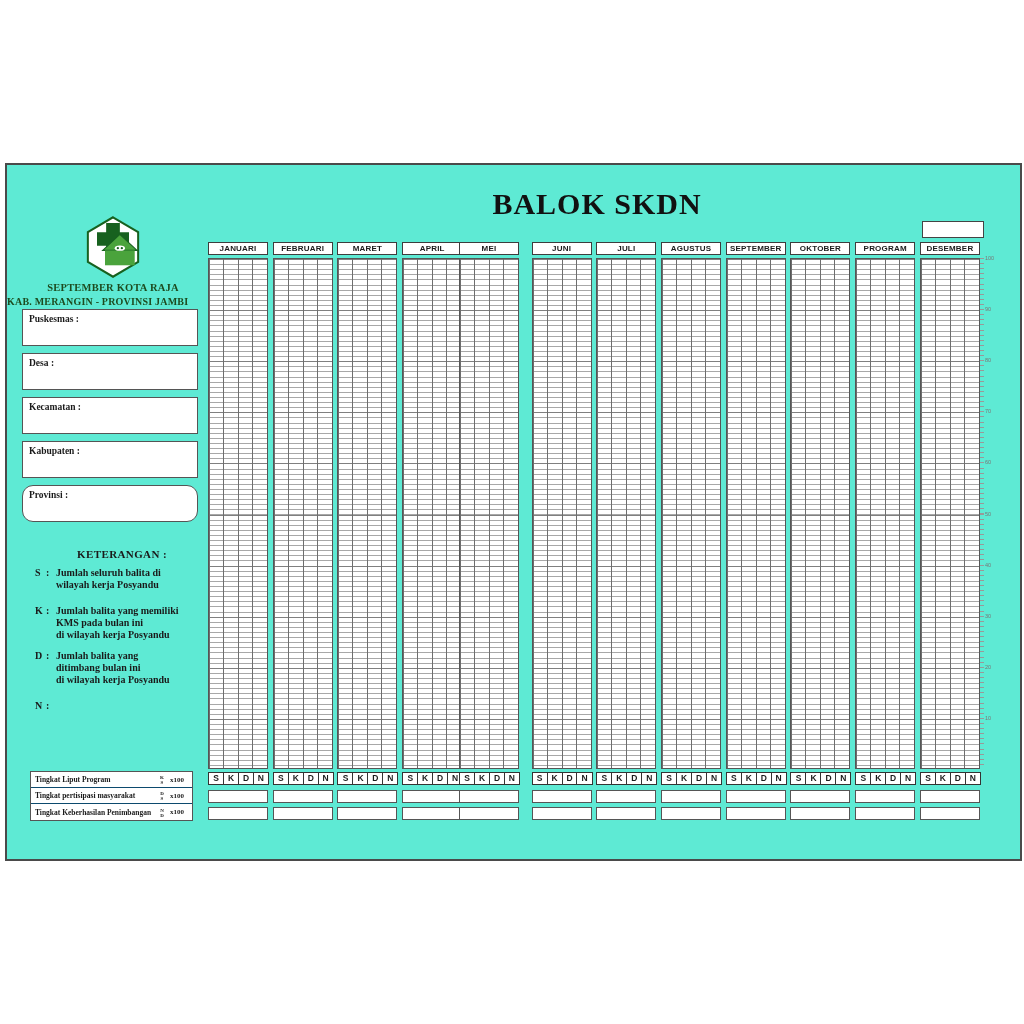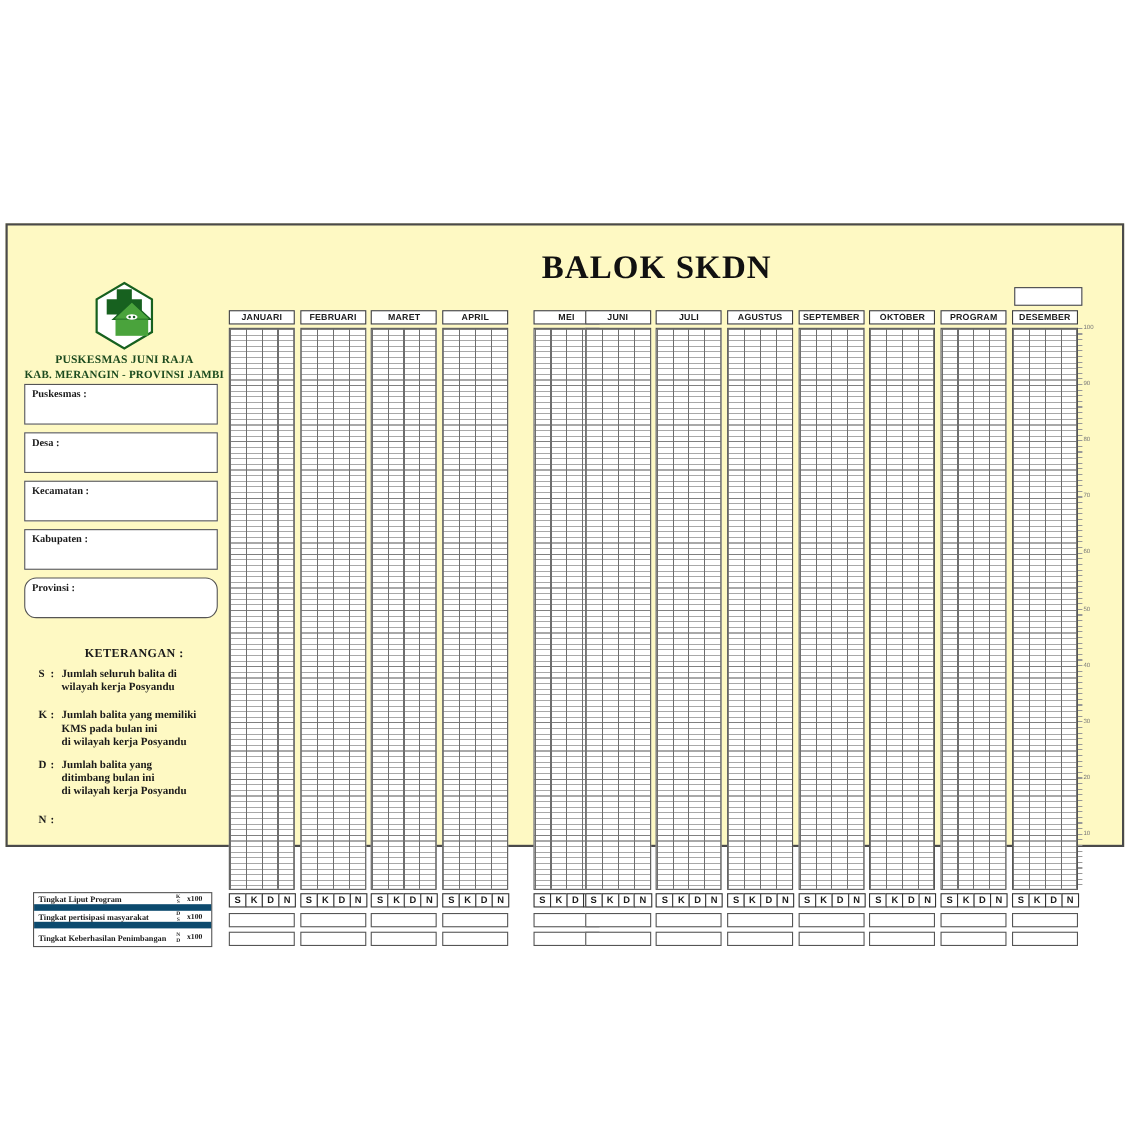--- a/index.html
+++ b/index.html
@@ -1,41 +1,41 @@
 <!DOCTYPE html>
 <html><head>
 <meta charset="utf-8">
 <style>
   html,body{margin:0;padding:0;background:#fff;width:1024px;height:1024px;overflow:hidden;}
   *{box-sizing:border-box;}
-  #sheet{position:absolute;left:5px;top:163px;width:1017px;height:567px;background:#fef9c3;
-         border:2px solid #4a4a4a;font-family:"Liberation Sans",sans-serif;color:#1a1a1a;margin-top:40px;}
+  #sheet{position:absolute;left:5px;top:163px;width:1017px;height:698px;background:#5eead4;
+         border:2px solid #4a4a4a;font-family:"Liberation Sans",sans-serif;color:#1a1a1a;}
   .title{position:absolute;left:200px;top:22px;width:780px;text-align:center;
          font:bold 30px "Liberation Serif",serif;letter-spacing:1px;color:#111;}
   .subtitle{position:absolute;left:200px;top:56px;width:780px;text-align:center;
          font:bold 11.5px "Liberation Sans",sans-serif;}
   .tahun-label{position:absolute;left:790px;top:77px;width:118px;text-align:right;
          font:bold 10px "Liberation Sans",sans-serif;letter-spacing:0.5px;}
   .tahun-box{position:absolute;left:915px;top:56px;width:62px;height:17px;border:1.5px solid #444;background:#fff;}
   .logo{position:absolute;left:77px;top:50px;width:58px;height:64px;}
   .org-name{position:absolute;left:0;top:117px;width:212px;text-align:center;
          font:bold 10.5px "Liberation Serif",serif;color:#1d4b1f;letter-spacing:0.2px;}
-  .org-region{position:absolute;left:0;top:131px;width:212px;text-align:center;
+  .org-region{position:absolute;left:0;top:131px;width:212px;text-align:left;
          font:bold 10px "Liberation Serif",serif;color:#1d4b1f;letter-spacing:0.2px;}
   .form-box{position:absolute;left:15px;width:176px;height:37px;border:1.5px solid #555;background:#fff;}
   .form-label{padding:4px 0 0 6px;font:bold 9.5px "Liberation Serif",serif;}
   .ket-heading{position:absolute;left:30px;top:383px;width:170px;text-align:center;
          font:bold 11px "Liberation Serif",serif;letter-spacing:0.4px;}
   .ket-item{position:absolute;left:28px;width:180px;display:flex;
          font:bold 10px "Liberation Serif",serif;line-height:12px;}
   .ket-key{width:11px;}
   .ket-sep{width:10px;text-align:left;}
   .ket-text{flex:1;white-space:pre-line;}
   .ratio-table{position:absolute;left:23px;top:606px;width:163px;border:1.5px solid #555;background:#fff;}
-  .ratio-row{height:16px;border-bottom:6px solid #0c4a6e;display:flex;align-items:center;}
+  .ratio-row{height:16px;border-bottom:1px solid #0c4a6e;display:flex;align-items:center;}
   .ratio-row:last-child{border-bottom:none;}
   .ratio-label{flex:1;padding-left:4px;font:bold 7.5px "Liberation Serif",serif;}
   .ratio-frac{width:12px;text-align:center;font:bold 5px "Liberation Serif",serif;line-height:5px;padding-top:1px;}
   .frac-num,.frac-den{display:block;}
   .ratio-mult{width:24px;font:bold 7px "Liberation Serif",serif;padding-left:2px;}
   .month-col{position:absolute;top:77px;width:60px;height:584px;}
   .month-header{position:absolute;top:0;left:0;width:60px;height:13px;border:1.2px solid #3d3d3d;
          text-align:center;font:bold 8px "Liberation Sans",sans-serif;line-height:11px;
          letter-spacing:0.2px;background:#fff;}
   .month-grid{position:absolute;top:16px;left:0;width:60px;height:511px;border:1.2px solid #555;background:#fff;
@@ -66,21 +66,21 @@
   <svg class="logo" viewBox="0 0 100 112">
     <polygon points="50,4 94,30 94,82 50,108 6,82 6,30" fill="#ffffff" stroke="#17611f" stroke-width="3.5"></polygon>
     <path d="M38 14 h24 v16 h16 v24 h-16 v16 h-24 v-16 h-16 v-24 h16 z" fill="#17611f"></path>
     <polygon points="62,34 92,62 32,62" fill="#4aa33c" stroke="#17611f" stroke-width="2"></polygon>
     <rect x="36" y="62" width="52" height="26" fill="#4aa33c"></rect>
     <ellipse cx="62" cy="58" rx="9" ry="4.5" fill="#ffffff"></ellipse>
     <circle cx="58.5" cy="58" r="2" fill="#17611f"></circle>
     <circle cx="65.5" cy="58" r="2" fill="#17611f"></circle>
   </svg>
 
-  <div class="org-name">PUSKESMAS JUNI RAJA</div>
+  <div class="org-name">SEPTEMBER KOTA RAJA</div>
   <div class="org-region">KAB. MERANGIN - PROVINSI JAMBI</div>
 
   <div class="ket-heading">KETERANGAN :</div>
 
 <div class="form-box" style="top: 144px;">
       <div class="form-label">Puskesmas :</div>
     </div>
     <div class="form-box" style="top: 188px;">
       <div class="form-label">Desa :</div>
     </div>
@@ -184,21 +184,21 @@
       <div class="month-grid"></div>
       <div class="skdn-row">
         <div class="skdn-cell">S</div>
         <div class="skdn-cell">K</div>
         <div class="skdn-cell">D</div>
         <div class="skdn-cell">N</div>
       </div>
       <div class="value-box vb1"></div>
       <div class="value-box vb2"></div>
     </div>
-    <div class="month-col" style="left: 478px;">
+    <div class="month-col" style="left: 452px;">
       <div class="month-header">MEI</div>
       <div class="month-grid"></div>
       <div class="skdn-row">
         <div class="skdn-cell">S</div>
         <div class="skdn-cell">K</div>
         <div class="skdn-cell">D</div>
         <div class="skdn-cell">N</div>
       </div>
       <div class="value-box vb1"></div>
       <div class="value-box vb2"></div>

